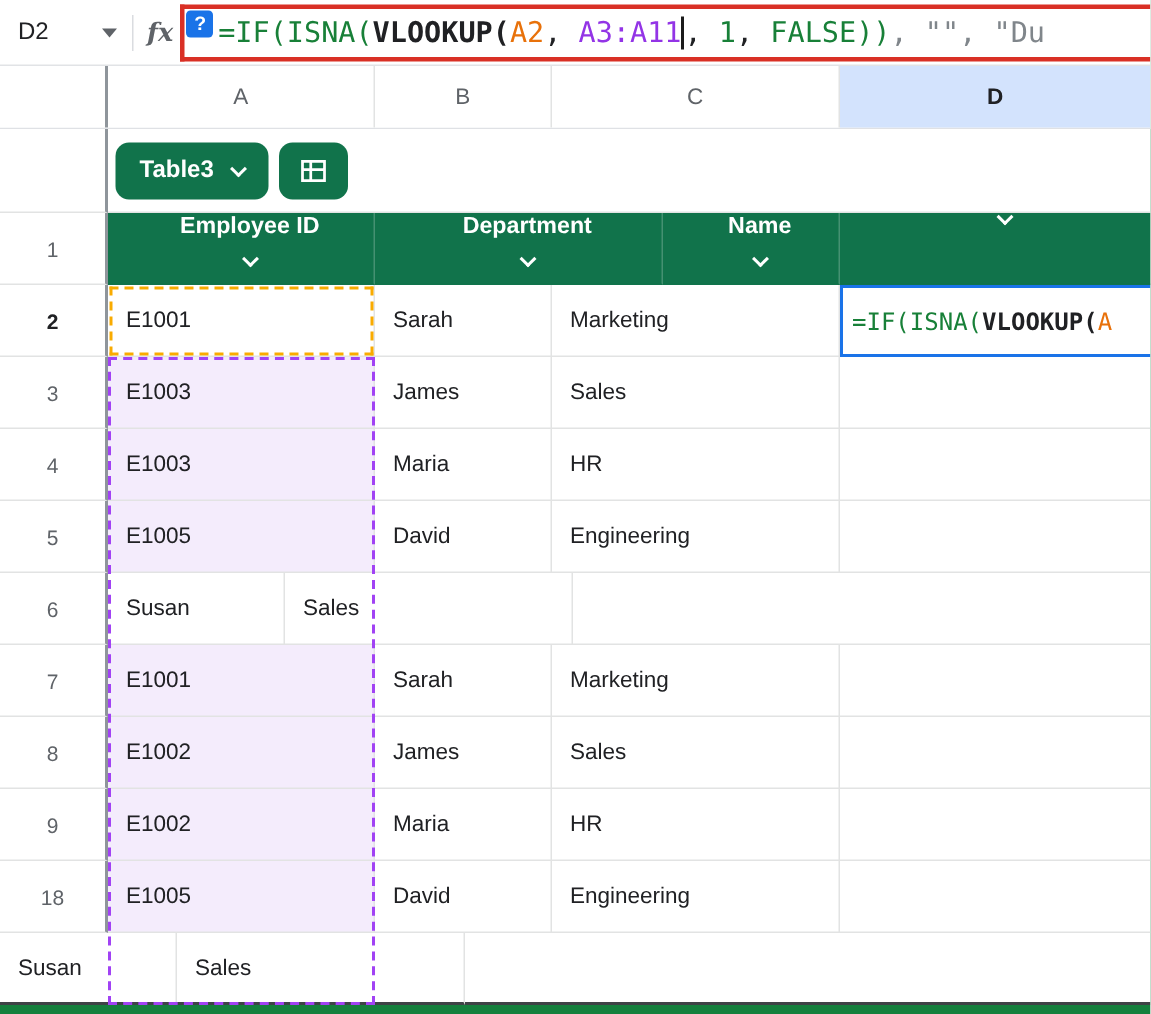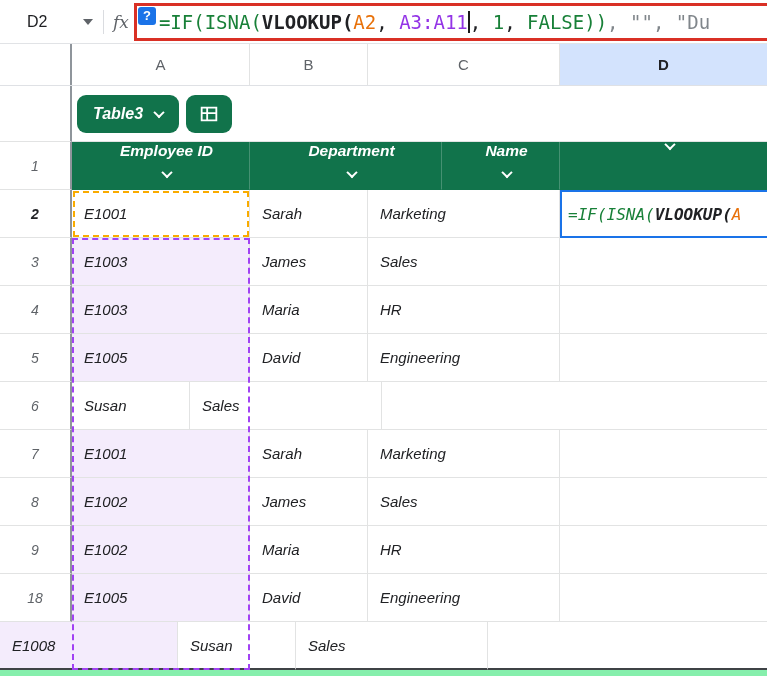--- a/index.html
+++ b/index.html
@@ -3,24 +3,24 @@
 <meta charset="utf-8">
 <style>
   * { box-sizing: border-box; }
   html,body { margin:0; padding:0; background:#fff; }
   body { font-family: "Liberation Sans", sans-serif; }
   .app { width:767px; height:676px; overflow:hidden; background:#fff; position:relative; }
 
   
   .formula-bar { height:44px; display:flex; align-items:center; border-bottom:1px solid #e1e3e6; background:#fff; }
   .name-box { width:88px; height:100%; display:flex; align-items:center; justify-content:space-between;
-              padding:0 10px 0 12px; font-size:16px; color:#202124; cursor:default;margin-left:15px; }
+              padding:0 10px 0 12px; font-size:16px; color:#202124; cursor:default; }
   .tri { width:0; height:0; border-left:5px solid transparent; border-right:5px solid transparent; border-top:6px solid #5f6368; }
   .vsep { width:1px; height:24px; background:#dadce0; margin-right:6px; }
-  .fx { font-family:"DejaVu Serif", serif; font-style:italic; font-size:17px; color:#5f6368; margin:0 3px 0 3px; }
+  .fx { font-family:"DejaVu Serif", serif; font-style:italic; font-size:17px; color:#5f6368; margin:0 3px 0 3px;font-weight:bold; }
   .formula-input { flex:1; height:38px; margin-left:2px; position:relative; display:flex; align-items:center;
                    padding-left:22px; overflow:hidden; background:#fff;
                    border:3px solid var(--formula-highlight-red,#d93025); border-right:none; }
   .help-badge { position:absolute; left:1px; top:1px; width:18px; height:18px;
                 background:var(--help-badge-blue,#1a73e8); color:#fff; font-size:13px; font-weight:bold;
                 display:flex; align-items:center; justify-content:center; border-radius:3px; }
   .formula-text { font-family:"DejaVu Sans Mono", monospace; font-size:19px; white-space:pre; color:#202124; }
   .caret { display:inline-block; width:2px; height:22px; background:#1b1b1b; vertical-align:text-bottom; }
 
   .tok-green  { color:var(--token-green,#188038); }
@@ -36,21 +36,21 @@
   .col-h { display:flex; align-items:center; justify-content:center; font-size:15px; color:#5f6368;
            border-right:1px solid #e2e3e3; background:#fff; }
   .col-h.sel { background:var(--selected-header-blue,#d3e3fd); color:#202124; font-weight:bold; }
 
   .w-a { width:178px; }
   .w-b { width:118px; }
   .w-c { width:192px; }
   .w-d { flex:1; border-right:none !important; }
 
   
-  .grid-body { position:relative; height:590px; background:#86efac;font-style:italic; }
+  .grid-body { position:relative; height:590px; background:#15803d; }
   .rowhead { width:72px; flex:0 0 72px; display:flex; align-items:center; justify-content:center;
              font-size:14px; color:#5f6368; border-right:2px solid #8f959b; border-bottom:1px solid #e2e3e3; background:#fff; }
   .rowhead.active { color:#202124; font-weight:bold; }
 
   .chip-row { height:56px; display:flex; }
   .chip-area { flex:1; display:flex; align-items:center; gap:7px; padding-left:5px;
                border-bottom:1px solid #e2e3e3; background:#fff; }
   .table-chip { background:var(--table-green,#11734b); color:#fff; height:38px; border-radius:9px;
                 display:flex; align-items:center; gap:12px; padding:0 16px; font-size:16px; font-weight:bold; cursor:pointer; }
   .chev { width:8px; height:8px; border-right:2.5px solid #fff; border-bottom:2.5px solid #fff;
@@ -196,21 +196,20 @@
           <div class="cell w-d"></div>
         </div>
         <div class="row data-row">
           <div class="rowhead">18</div>
           <div class="cell w-a purple-fill">E1005</div>
           <div class="cell w-b">David</div>
           <div class="cell w-c">Engineering</div>
           <div class="cell w-d"></div>
         </div>
         <div class="row data-row last-row">
-          <div class="cell w-a purple-fill">E1008</div>
           <div class="cell w-b">Susan</div>
           <div class="cell w-c">Sales</div>
           <div class="cell w-d"></div>
         </div>
       </div>
 
     <div class="purple-range"></div>
   </div>
 </div>
 

